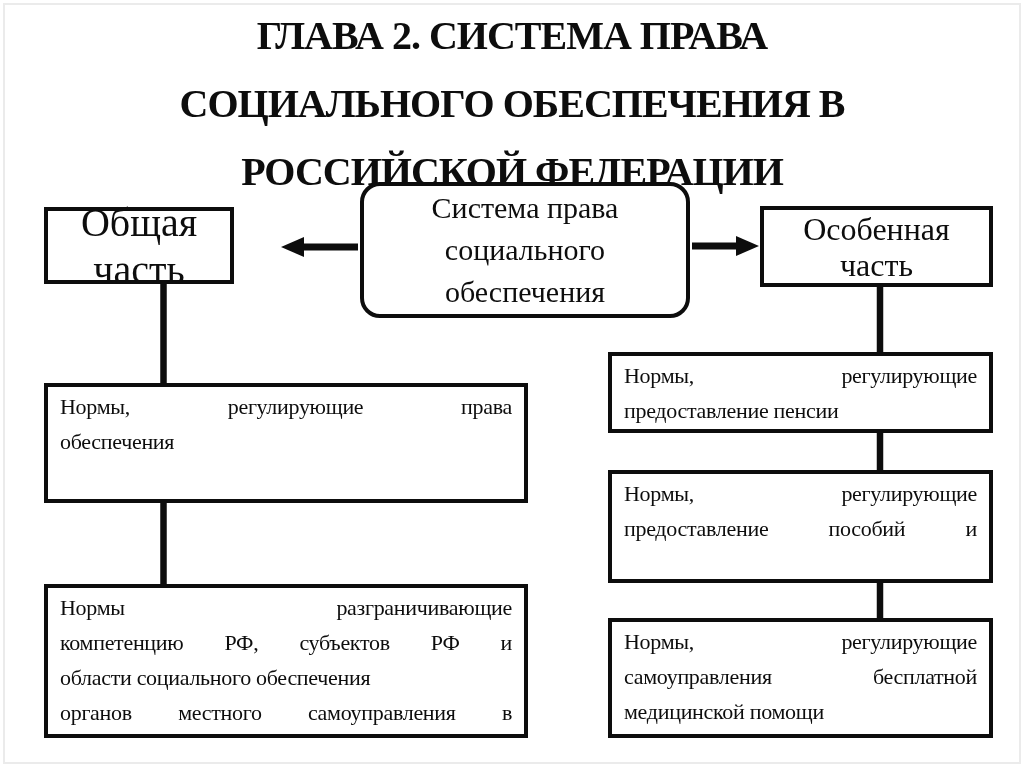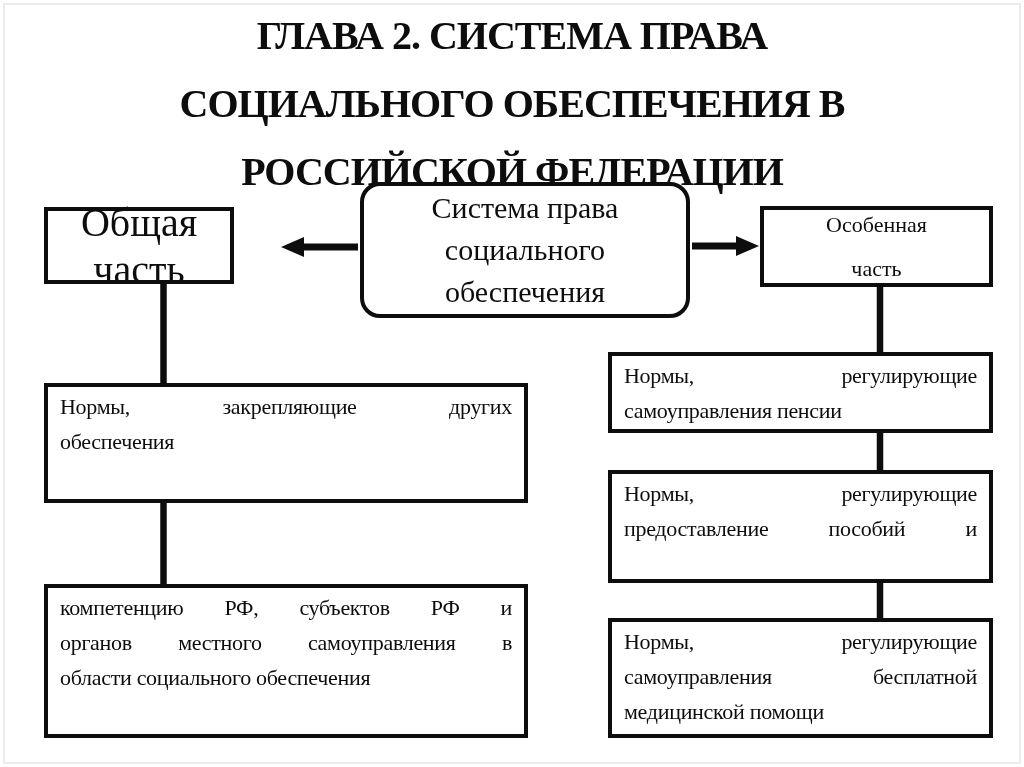--- a/index.html
+++ b/index.html
@@ -39,21 +39,21 @@
     justify-content: center;
     text-align: center;
   }
   .node.rounded { border-radius: 20px; }
   .root-node {
     left: 360px; top: 182px; width: 330px; height: 136px;
     font-size: 30px; line-height: 42px; white-space: pre-line;
   }
   .header-left  { left: 44px;  top: 207px; width: 190px; height: 77px; font-size: 40px; }
   .header-right { left: 760px; top: 206px; width: 233px; height: 81px;
-                  font-size: 22px; line-height: 44px; white-space: pre-line; }
+                  font-size: 32px; line-height: 36px; white-space: pre-line; }
   .textbox {
     position: absolute;
     background: var(--bg);
     border: 4px solid var(--ink);
     font-size: 22px;
     line-height: 35px;
     letter-spacing: -0.3px;
     padding: 2px 12px;
     display: flex;
     flex-direction: column;
@@ -108,32 +108,33 @@
 
   <div class="node header-left">
     <span>Общая часть</span>
   </div>
   <div class="node header-right">
     <span>Особенная
 часть</span>
   </div>
 
   <div class="textbox lbox1">
-      <div class="jl">Нормы, закрепляющие других</div>
+      <div class="jl">Нормы, регулирующие права</div>
       <div class="jl last">обеспечения</div>
     </div>
   <div class="textbox lbox2">
+      <div class="jl">Нормы разграничивающие</div>
       <div class="jl">компетенцию РФ, субъектов РФ и</div>
+      <div class="jl last">области социального обеспечения</div>
       <div class="jl">органов местного самоуправления в</div>
-      <div class="jl last">области социального обеспечения</div>
     </div>
 
   <div class="textbox rbox1">
       <div class="jl">Нормы, регулирующие</div>
-      <div class="jl last">самоуправления пенсии</div>
+      <div class="jl last">предоставление пенсии</div>
     </div>
   <div class="textbox rbox2">
       <div class="jl">Нормы, регулирующие</div>
       <div class="jl">предоставление пособий и</div>
     </div>
   <div class="textbox rbox3">
       <div class="jl">Нормы, регулирующие</div>
       <div class="jl">самоуправления бесплатной</div>
       <div class="jl last">медицинской помощи</div>
     </div>

